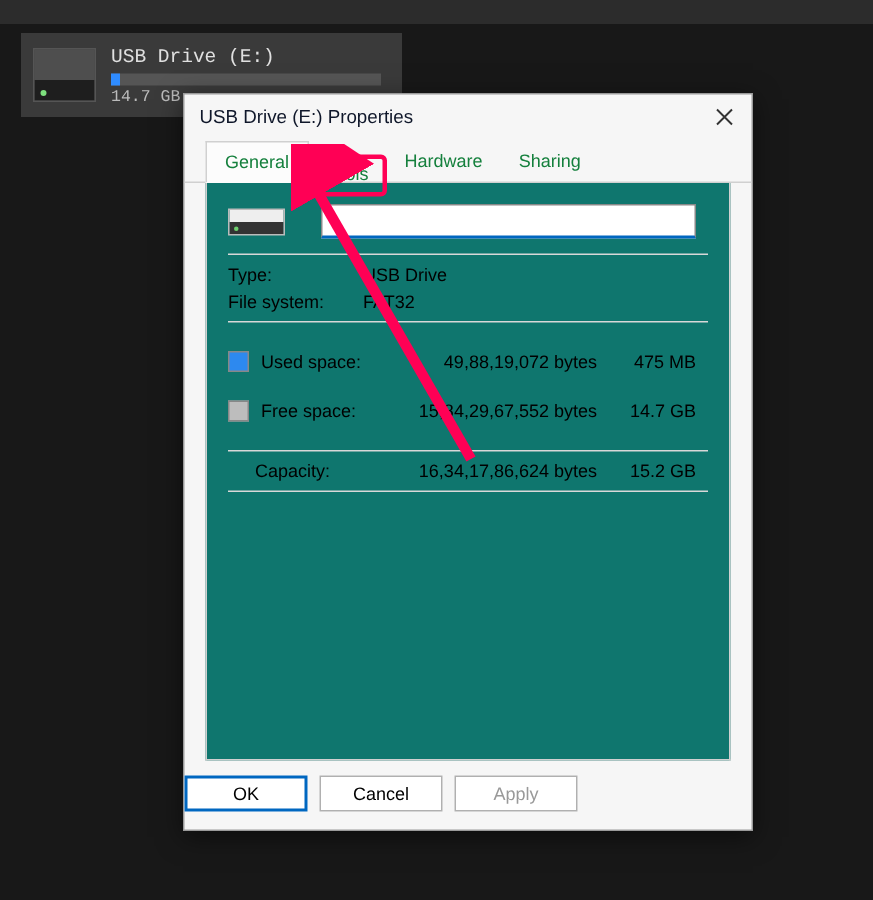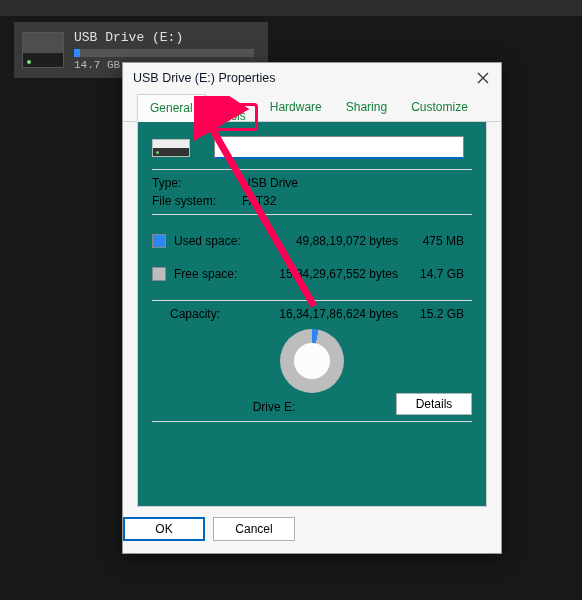--- a/index.html
+++ b/index.html
@@ -218,21 +218,20 @@
           <path d="M1 1 L11 11 M11 1 L1 11" stroke="#333" stroke-width="1.3" fill="none"></path>
         </svg>
     </span>
   </div>
 
   <div class="tabs">
     <div class="tab active">General</div>
     <div class="tab highlight">Tools</div>
     <div class="tab">Hardware</div>
     <div class="tab">Sharing</div>
-    <div class="tab">Customize</div>
   </div>
 
   <div class="tabpanel">
     <div class="icon-row">
       <div class="drive-ic-small"></div>
       <input class="name-input" type="text" value="" style="">
     </div>
     <hr class="sep">
     <div class="kv">
       <div>Type:</div>
@@ -252,34 +251,27 @@
       <div>Free space:</div>
       <div class="num">15,84,29,67,552 bytes</div>
       <div class="num">14.7 GB</div>
     </div>
     <hr class="sep">
     <div class="cap-row">
       <div style="padding-left:18px">Capacity:</div>
       <div class="num">16,34,17,86,624 bytes</div>
       <div class="num">15.2 GB</div>
     </div>
-    <div class="donut-wrap">
-      <div class="donut"></div>
-      <div class="bottom-row" style="width:100%;">
-        <span></span>
-        <span class="drive-label">Drive E:</span>
-        <button class="details-btn">Details</button>
-      </div>
-    </div>
     <hr class="sep">
   </div>
 
   <div class="btn-row">
     <button class="btn default">OK</button>
     <button class="btn">Cancel</button>
+    <button class="btn" disabled="">Apply</button>
   </div>
 </div>
 
 <svg class="arrow" viewBox="0 0 200 240">
   <defs>
     <marker id="ah" markerWidth="12" markerHeight="12" refX="2" refY="6" orient="auto">
       <path d="M0,0 L12,6 L0,12 Z" fill="#ff0055"></path>
     </marker>
   </defs>
   <line x1="120" y1="210" x2="12" y2="22" stroke="#ff0055" stroke-width="7" marker-end="url(#ah)"></line>

